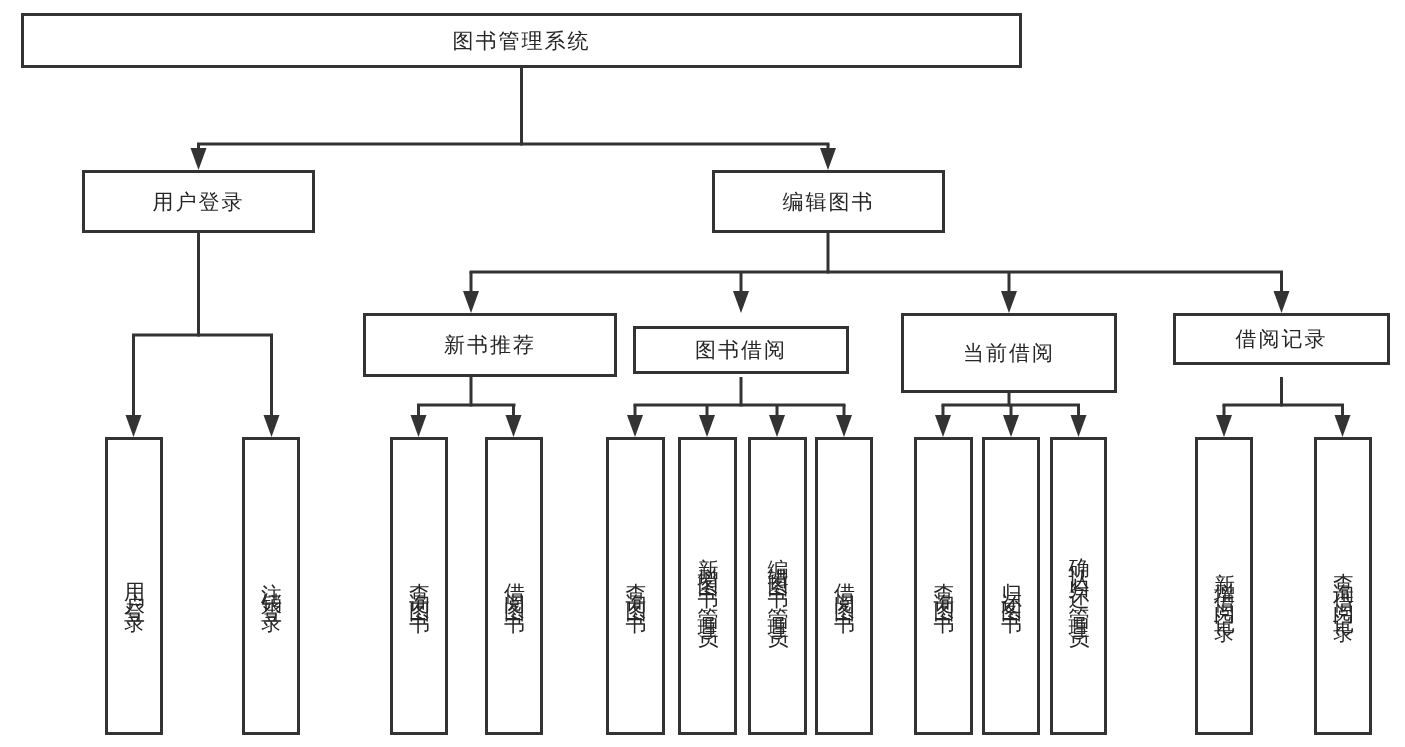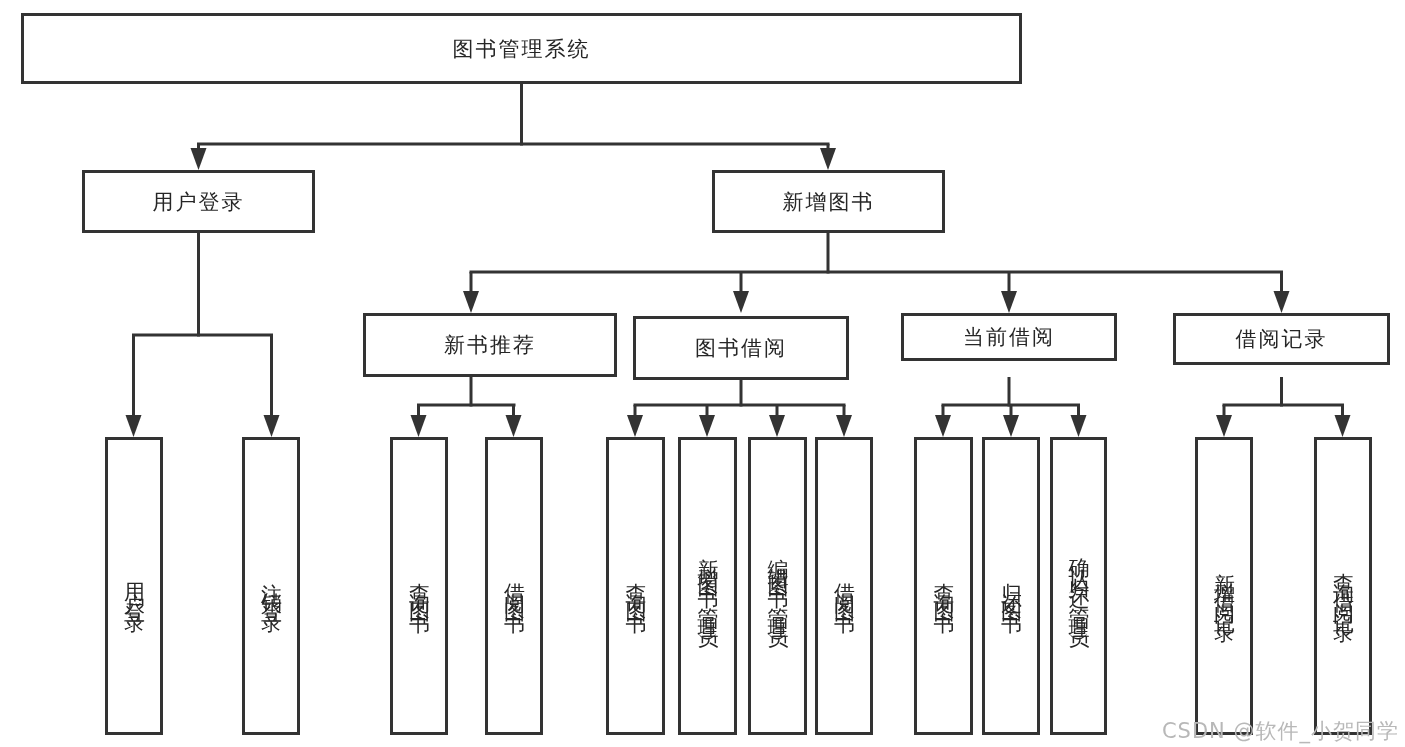--- a/index.html
+++ b/index.html
@@ -102,38 +102,38 @@
       <line x1="1011" y1="405" x2="1011" y2="419" stroke="#333333" stroke-width="3"></line>
       <polygon points="1003,415 1019,415 1011,437" fill="#333333"></polygon>
       <line x1="1078.5" y1="405" x2="1078.5" y2="419" stroke="#333333" stroke-width="3"></line>
       <polygon points="1070.5,415 1086.5,415 1078.5,437" fill="#333333"></polygon>
       <line x1="1224" y1="405" x2="1224" y2="419" stroke="#333333" stroke-width="3"></line>
       <polygon points="1216,415 1232,415 1224,437" fill="#333333"></polygon>
       <line x1="1342.5" y1="405" x2="1342.5" y2="419" stroke="#333333" stroke-width="3"></line>
       <polygon points="1334.5,415 1350.5,415 1342.5,437" fill="#333333"></polygon>
     </svg>
 
-  <div class="node hnode" style="left:21px; top:13px; width:1001px; height:71px">
+  <div class="node hnode" style="left:21px; top:13px; width:1001px; height:55px">
     <span>图书管理系统</span>
   </div>
 
   <div class="node hnode" style="left:82px; top:170px; width:233px; height:63px">
     <span>用户登录</span>
   </div>
   <div class="node hnode" style="left:712px; top:170px; width:233px; height:63px">
-    <span>新增图书</span>
+    <span>编辑图书</span>
   </div>
 
   <div class="node hnode" style="left:363px; top:313px; width:254px; height:64px">
     <span>新书推荐</span>
   </div>
-  <div class="node hnode" style="left:633px; top:316px; width:216px; height:64px">
+  <div class="node hnode" style="left:633px; top:326px; width:216px; height:48px">
     <span>图书借阅</span>
   </div>
-  <div class="node hnode" style="left:901px; top:313px; width:216px; height:48px">
+  <div class="node hnode" style="left:901px; top:313px; width:216px; height:80px">
     <span>当前借阅</span>
   </div>
   <div class="node hnode" style="left:1173px; top:313px; width:217px; height:52px">
     <span>借阅记录</span>
   </div>
 
   <div class="node vnode" style="left:105px; top:437px; width:58px; height:298px">
     <span>用户登录</span>
   </div>
   <div class="node vnode" style="left:242px; top:437px; width:58px; height:298px">
@@ -170,14 +170,13 @@
     <span>确认归还（管理员）</span>
   </div>
 
   <div class="node vnode" style="left:1195px; top:437px; width:58px; height:298px">
     <span>新增借阅记录</span>
   </div>
   <div class="node vnode" style="left:1314px; top:437px; width:58px; height:298px">
     <span>查询借阅记录</span>
   </div>
 
-  <div class="watermark">CSDN @软件_小贺同学</div>
 </div>
 
 </body></html>

